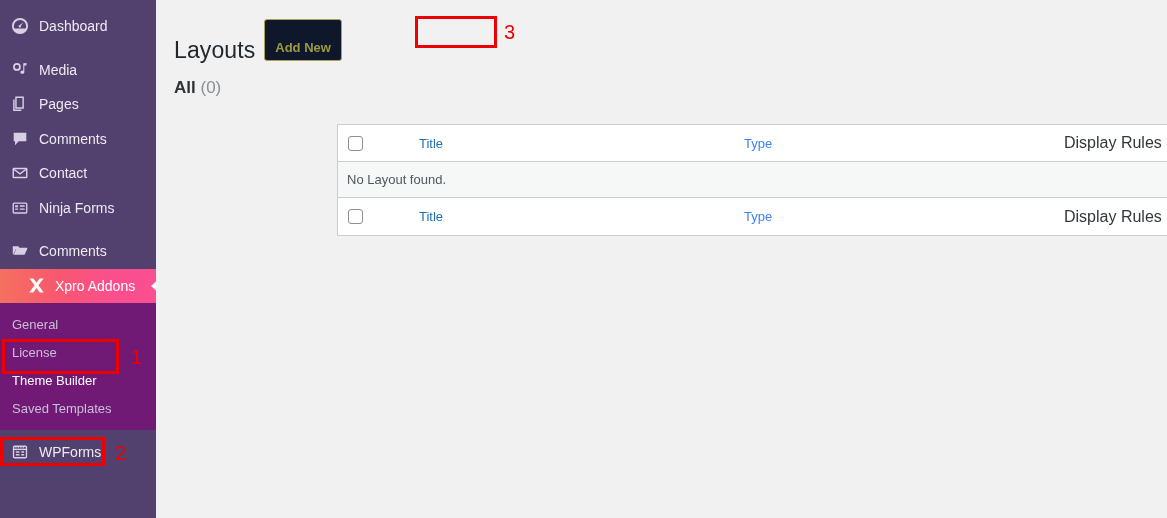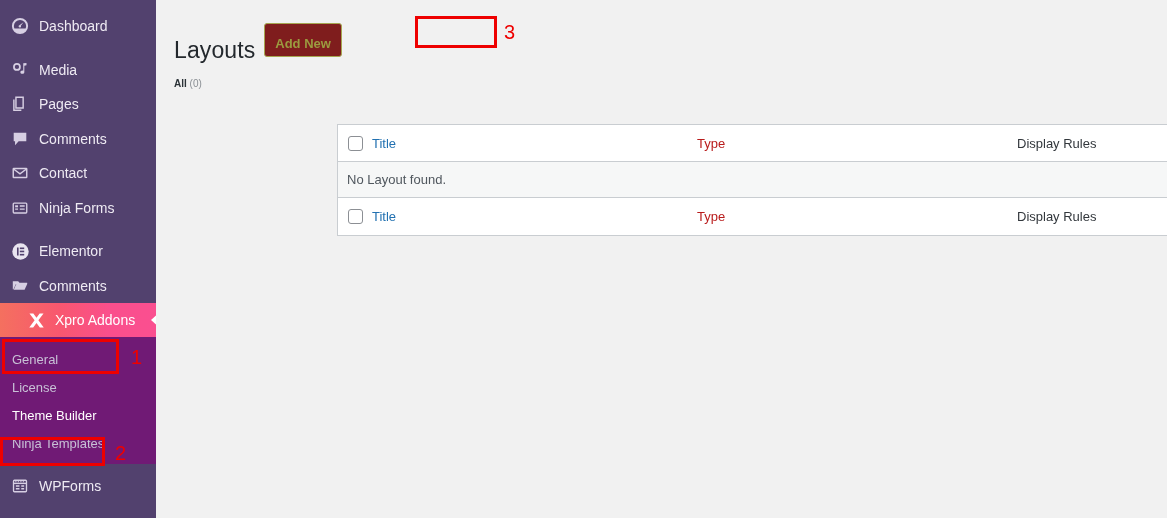--- a/index.html
+++ b/index.html
@@ -130,36 +130,36 @@
   #page-title {
     font-size: 23px;
     font-weight: normal;
     color: #23282d;
     line-height: 1.3;
     letter-spacing: 0.1px;
     margin-top: 22px;
   }
   #add-new-btn {
     margin-left: 9px;
-    background: #7f1d1d;
+    background: #0f172a;
     border: 1px solid #a6a650;
     color: #9b9b3f;
     font-size: 13px;
     font-weight: bold;
-    padding: 12px 10px 5px 10px;
+    padding: 20px 10px 5px 10px;
     border-radius: 3px;
     line-height: 1.2;
     cursor: pointer;
     font-family: "Liberation Sans", sans-serif;
     text-align: center;
   }
 
   #subsubsub {
     margin: 12px 13px 0 18px;
-    font-size: 10px;
+    font-size: 17px;
     color: #2c3338;
   }
   #subsubsub .all-label { font-weight: bold; color: #2c3338; }
   #subsubsub .all-count { color: #8a8f94; font-weight: normal; }
 
   
   #list-table {
     position: absolute;
     left: 181px;
     top: 124px;
@@ -197,30 +197,31 @@
     display: block;
     cursor: pointer;
   }
   .col-title {
     width: 325px;
     min-width: 325px;
     color: #2271b1;
     font-size: 13px;
     font-weight: normal;
     cursor: pointer;
+    margin-left: 47px;
   }
   .col-type {
     width: 320px;
     min-width: 320px;
-    color: #b91c1c;
+    color: #3b82f6;
     font-size: 13px;
   }
   .col-rules {
     color: #32373c;
-    font-size: 13px;
+    font-size: 16px;
     text-align: center;
   }
   .norecord-text {
     color: #50575e;
     font-size: 13px;
   }
 
   
   .anno-box {
     position: absolute;
@@ -311,32 +312,20 @@
           <rect x="2.5" y="4.5" width="15" height="11" rx="1"></rect>
           <rect x="4.6" y="7" width="3.2" height="2.2" fill="currentColor" stroke="none"></rect>
           <path d="M9.8 7.8h5.4M9.8 11.2h5.4M4.6 11.2h3.2"></path>
         </svg>
       </span>
       <span class="mi-label">Ninja Forms</span>
     </div>
 
     <div class="menu-gap"></div>
 
-    <div class="menu-item">
-      <span class="mi-icon">
-        <svg width="19" height="19" viewBox="0 0 20 20">
-          <circle cx="10" cy="10" r="8.6" fill="#e9e4f0"></circle>
-          <rect x="6.3" y="5.8" width="1.7" height="8.4" fill="#52416e"></rect>
-          <rect x="9.3" y="5.8" width="4.6" height="1.7" fill="#52416e"></rect>
-          <rect x="9.3" y="9.1" width="4.6" height="1.7" fill="#52416e"></rect>
-          <rect x="9.3" y="12.5" width="4.6" height="1.7" fill="#52416e"></rect>
-        </svg>
-      </span>
-      <span class="mi-label">Elementor</span>
-    </div>
 
     <div class="menu-item">
       <span class="mi-icon">
         <svg width="18" height="18" viewBox="0 0 20 20" fill="currentColor">
           <path d="M2 4.6h6l1.4 1.8H18v1.3H5.5L2.6 14 2 13.6z"></path>
           <path d="M5.9 7.9H18l-2.9 6.4H3z"></path>
         </svg>
       </span>
       <span class="mi-label">Comments</span>
     </div>
@@ -355,21 +344,21 @@
       <div class="submenu-item">
         <span>General</span>
       </div>
       <div class="submenu-item">
         <span>License</span>
       </div>
       <div class="submenu-item current">
         <span>Theme Builder</span>
       </div>
       <div class="submenu-item">
-        <span>Ninja Templates</span>
+        <span>Saved Templates</span>
       </div>
     </div>
 
     <div class="menu-item partial" style="margin-top:5px;">
       <span class="mi-icon">
         <svg width="18" height="18" viewBox="0 0 20 20" fill="none" stroke="currentColor" stroke-width="1.5">
           <rect x="2.8" y="3.6" width="14.4" height="12.8" rx="1"></rect>
           <path d="M2.8 7.1h14.4"></path>
           <path d="M5.4 4.8v1.1M8.2 4.8v1.1M11 4.8v1.1M13.8 4.8v1.1"></path>
           <path d="M5.4 10h4M5.4 13h4M11.4 10h3.2M11.4 13h3.2"></path>

